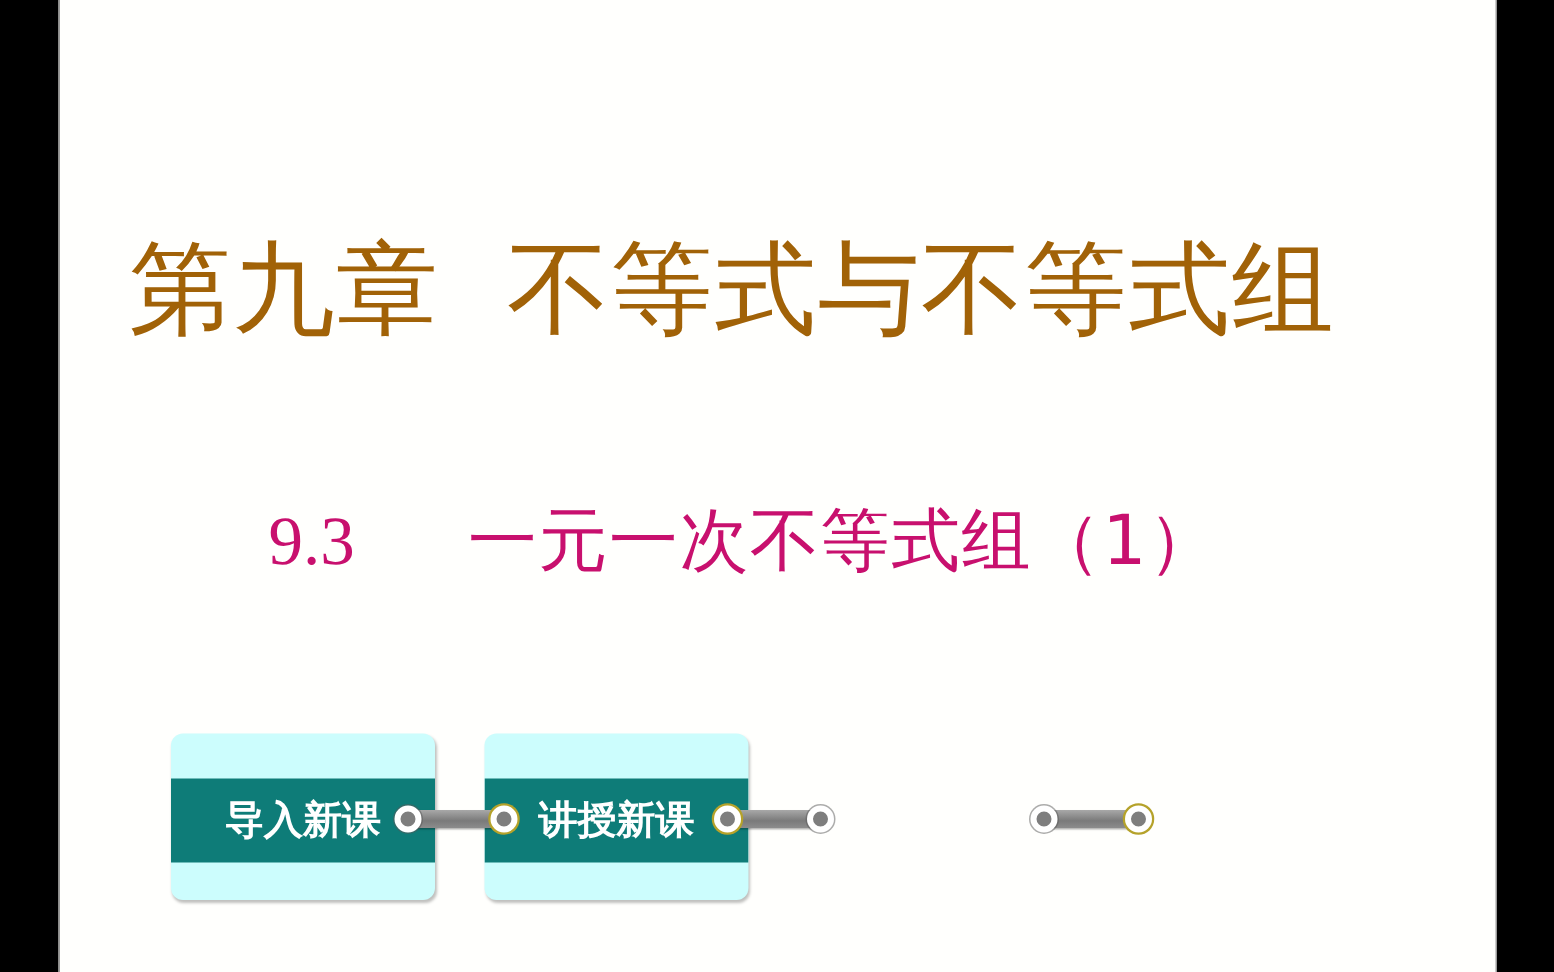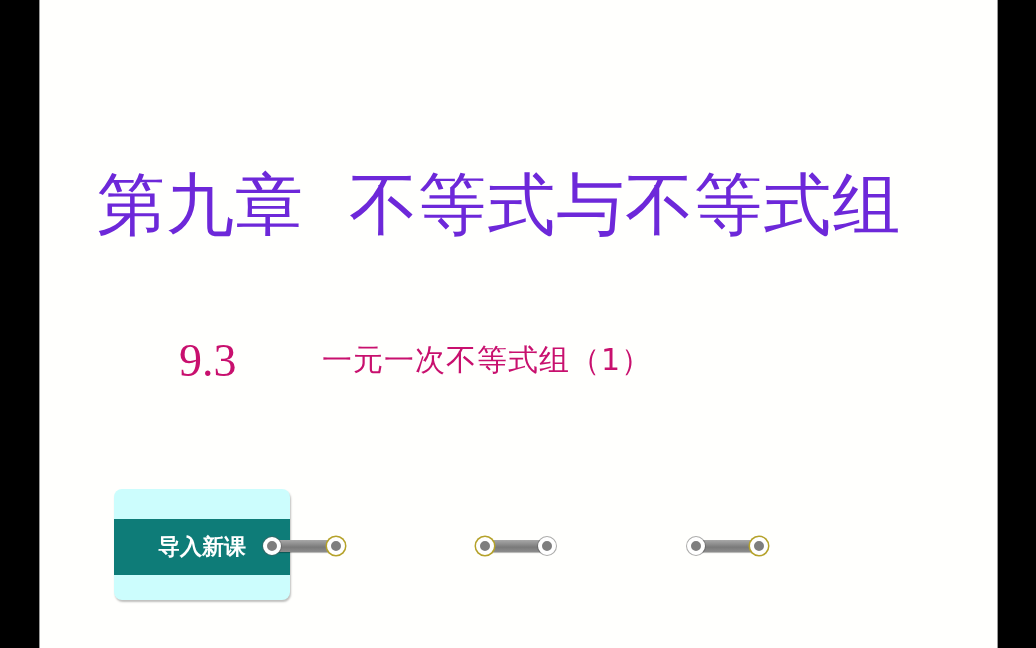--- a/index.html
+++ b/index.html
@@ -24,26 +24,26 @@
       height: 648px;
       background: #fffffd;
       border-left: 1px solid #9a9a9a;
       border-right: 1px solid #9a9a9a;
       box-sizing: border-box;
     }
     .chapter-title {
       position: absolute;
       left: 46px;
       top: 152px;
-      margin: 11px;
+      margin: 0;
       font-family: "DejaVu Serif", "Liberation Serif", serif;
       font-weight: normal;
       font-size: 68px;
       line-height: 84px;
-      color: #6d28d9;
+      color: #a16207;
       white-space: pre;
       letter-spacing: 1px;
       text-align: right;
     }
     .section-title {
       position: absolute;
       left: 124px;
       top: 316px;
       margin: 15px;
       height: 60px;
@@ -54,24 +54,24 @@
     .section-number {
       position: absolute;
       left: 0;
       top: 2px;
       font-family: "Liberation Serif", "DejaVu Serif", serif;
       font-size: 46px;
       line-height: 56px;
     }
     .section-name {
       position: absolute;
-      left: 143px;
+      left: 133px;
       top: 0;
       font-family: "DejaVu Sans", "Liberation Sans", sans-serif;
-      font-size: 30px;
+      font-size: 46px;
       line-height: 58px;
       letter-spacing: 1px;
     }
     .nav {
       position: absolute;
       left: 0;
       top: 0;
       width: 100%;
       height: 100%;
     }
@@ -97,21 +97,21 @@
     .nav-label {
       position: absolute;
       left: 0;
       top: 0;
       width: 100%;
       height: 56px;
       line-height: 56px;
       text-align: center;
       font-family: "DejaVu Sans", "Liberation Sans", sans-serif;
       font-weight: bold;
-      font-size: 22px;
+      font-size: 26px;
       color: #ffffff;
       letter-spacing: 0px;
     }
     .connector {
       position: absolute;
       top: 540px;
       height: 12px;
       background: linear-gradient(#a8a8a8, #7a7a7a 60%, #8c8c8c);
       border-radius: 6px;
       box-shadow: 0 1px 1px rgba(0,0,0,0.3);
@@ -145,20 +145,25 @@
   </div>
 
   <div class="nav">
 
     <div class="nav-card" style="left:114px;">
       <div class="nav-band">
         <span class="nav-label">导入新课</span>
       </div>
     </div>
 
+    <div class="nav-card" style="left:323px;">
+      <div class="nav-band">
+        <span class="nav-label">讲授新课</span>
+      </div>
+    </div>
 
 
 
     <div class="connector" style="left:268px; width:72px;"></div>
     <div class="ring" style="left:263px;"></div>
     <div class="ring gold" style="left:327px;"></div>
 
     <div class="connector" style="left:480px; width:70px;"></div>
     <div class="ring gold" style="left:476px;"></div>
     <div class="ring" style="left:538px;"></div>

